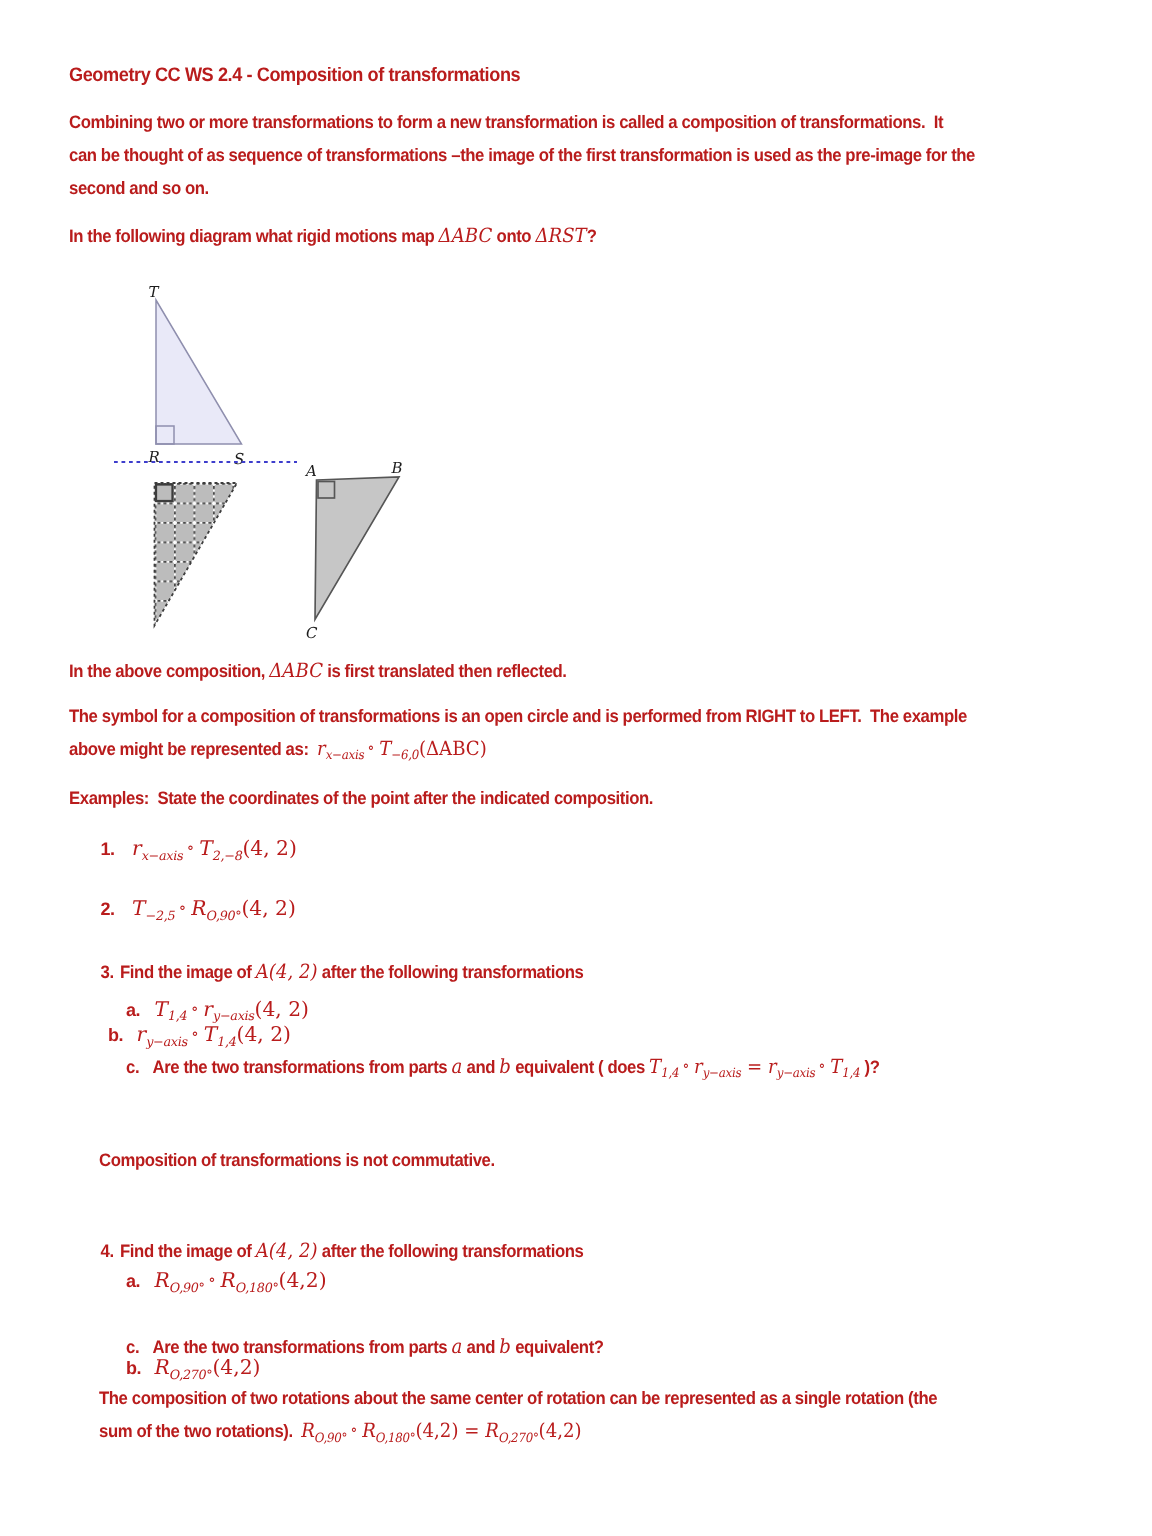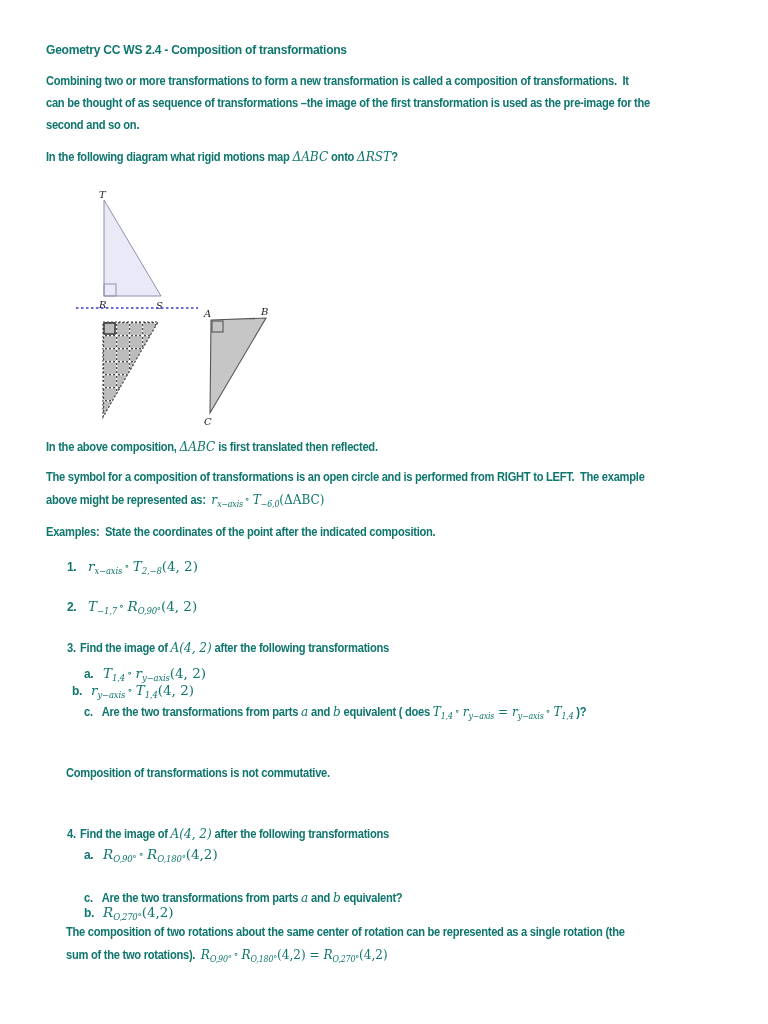--- a/index.html
+++ b/index.html
@@ -1,17 +1,17 @@
 <!DOCTYPE html>
 <html><head>
 <meta charset="utf-8">
 <style>
   html,body{margin:0;padding:0;background:#ffffff;}
   .page{position:relative;width:768px;height:1024px;background:#ffffff;
-        font-family:"Liberation Sans",sans-serif;color:#0f766e;overflow:hidden;}
+        font-family:"Liberation Sans",sans-serif;color:#b91c1c;overflow:hidden;}
   .abs{position:absolute;white-space:nowrap;line-height:18px;}
   .txt{font-size:12px;font-weight:700;letter-spacing:-0.3px;
        transform:scaleX(0.93);transform-origin:0 0;}
   .title{font-size:13px;}
   .math{font-family:"DejaVu Serif",serif;font-style:italic;font-weight:400;
         letter-spacing:0;font-size:13px;}
   .rowmath .math{font-size:13.5px;}
   .math sub,.msub{font-size:8.5px;font-style:italic;vertical-align:-3px;letter-spacing:-0.2px;
         font-family:"DejaVu Serif",serif;}
   .op{display:inline-block;font-family:"DejaVu Sans",sans-serif;font-style:normal;
@@ -64,21 +64,21 @@
 
   <div class="abs txt" style="left:46px;top:438px"><span>In the above composition, </span><span class="math">ΔABC</span><span> is first translated then reflected.</span></div>
 
   <div class="abs txt" style="left:46px;top:468px">The symbol for a composition of transformations is an open circle and is performed from RIGHT to LEFT.&nbsp; The example</div>
   <div class="abs txt" style="left:46px;top:490px"><span>above might be represented as:&nbsp; </span><span class="math"><span class="mi">r</span><sub>x−axis</sub><span class="op">∘</span><span class="mi">T</span><sub>−6,0</sub><span class="mn">(ΔABC)</span></span></div>
 
   <div class="abs txt" style="left:46px;top:523px">Examples:&nbsp; State the coordinates of the point after the indicated composition.</div>
 
   <div class="abs rowmath" style="left:67px;top:557px"><span class="num">1.</span><span class="math"><span class="mi">r</span><sub>x−axis</sub><span class="op">∘</span><span class="mi">T</span><sub>2,−8</sub><span class="mn">(4, 2)</span></span></div>
 
-  <div class="abs rowmath" style="left:67px;top:597px"><span class="num">2.</span><span class="math"><span class="mi">T</span><sub>−1,7</sub><span class="op">∘</span><span class="mi">R</span><sub>O,90°</sub><span class="mn">(4, 2)</span></span></div>
+  <div class="abs rowmath" style="left:67px;top:597px"><span class="num">2.</span><span class="math"><span class="mi">T</span><sub>−2,5</sub><span class="op">∘</span><span class="mi">R</span><sub>O,90°</sub><span class="mn">(4, 2)</span></span></div>
 
   <div class="abs txt" style="left:67px;top:639px"><span class="num num3">3.</span><span>Find the image of </span><span class="mi" style="font-size:13px">A</span><span class="mi mn" style="font-size:13px">(4, 2)</span><span> after the following transformations</span></div>
 
   <div class="abs rowmath" style="left:84px;top:664px"><span class="lt">a.</span><span class="math"><span class="mi">T</span><sub>1,4</sub><span class="op">∘</span><span class="mi">r</span><sub>y−axis</sub><span class="mn">(4, 2)</span></span></div>
 
   <div class="abs rowmath" style="left:72px;top:681px"><span class="lt">b.</span><span class="math"><span class="mi">r</span><sub>y−axis</sub><span class="op">∘</span><span class="mi">T</span><sub>1,4</sub><span class="mn">(4, 2)</span></span></div>
 
   <div class="abs txt" style="left:84px;top:702px"><span class="lt">c.</span><span>Are the two transformations from parts </span><span class="mi" style="font-size:13px">a</span><span> and </span><span class="mi" style="font-size:13px">b</span><span> equivalent ( does </span><span class="math"><span class="mi">T</span><sub>1,4</sub><span class="op">∘</span><span class="mi">r</span><sub>y−axis</sub><span class="mn"> = </span><span class="mi">r</span><sub>y−axis</sub><span class="op">∘</span><span class="mi">T</span><sub>1,4</sub></span><span> )?</span></div>
 
   <div class="abs txt" style="left:66px;top:764px">Composition of transformations is not commutative.</div>

